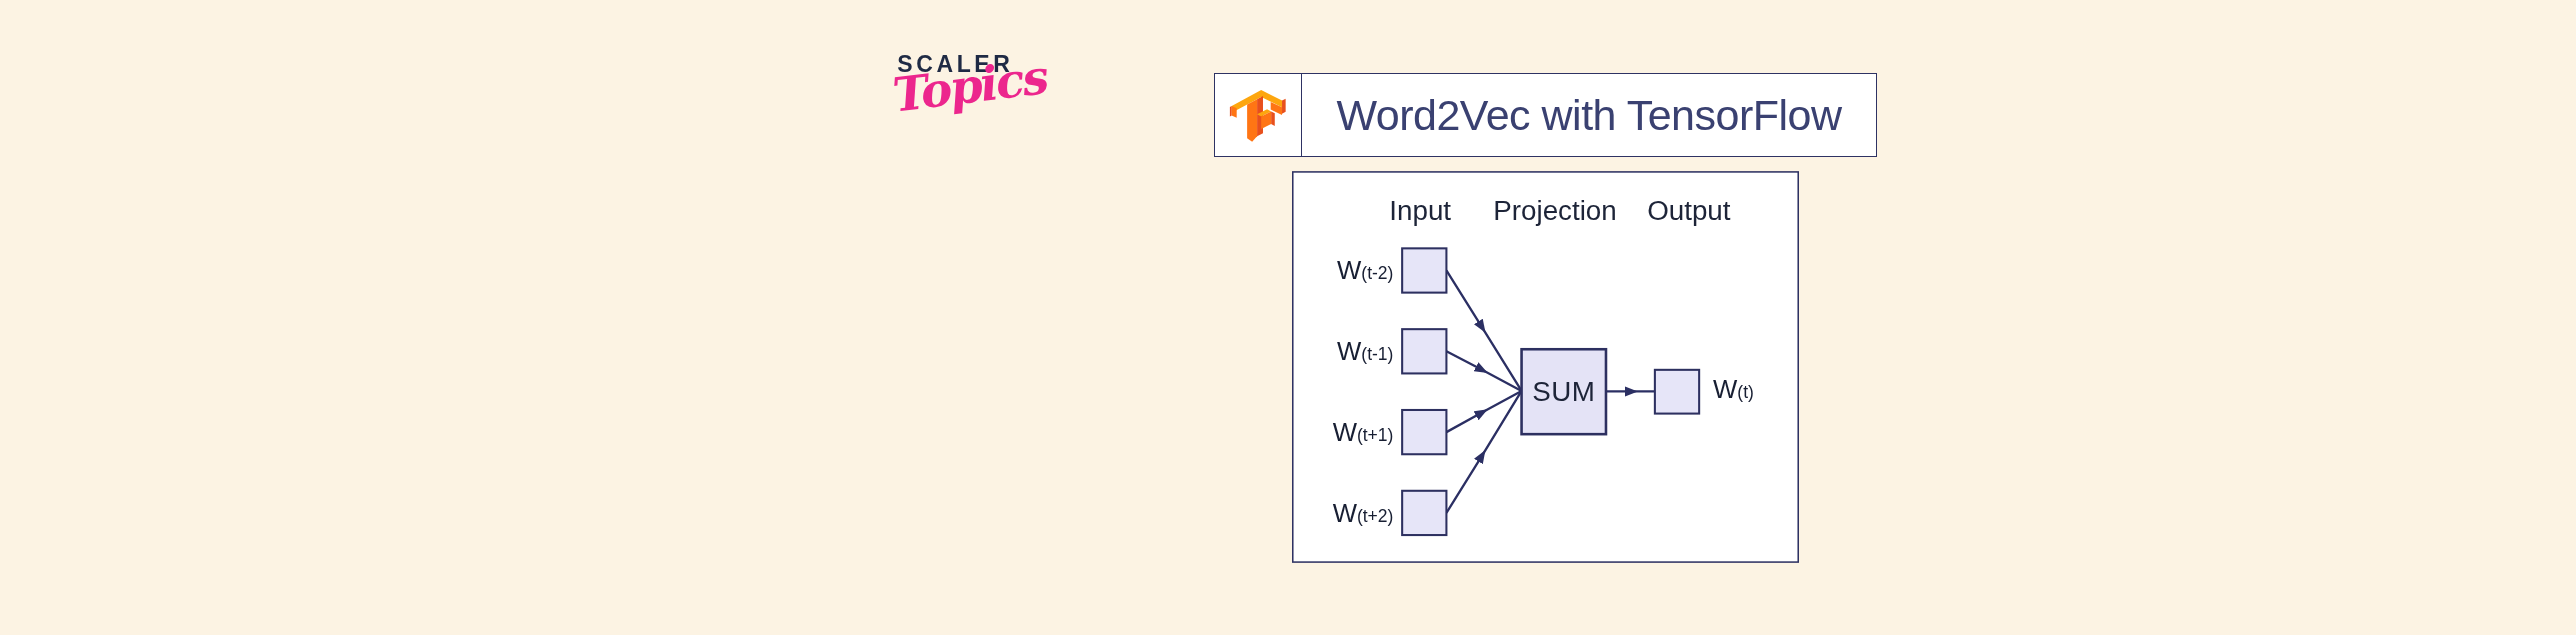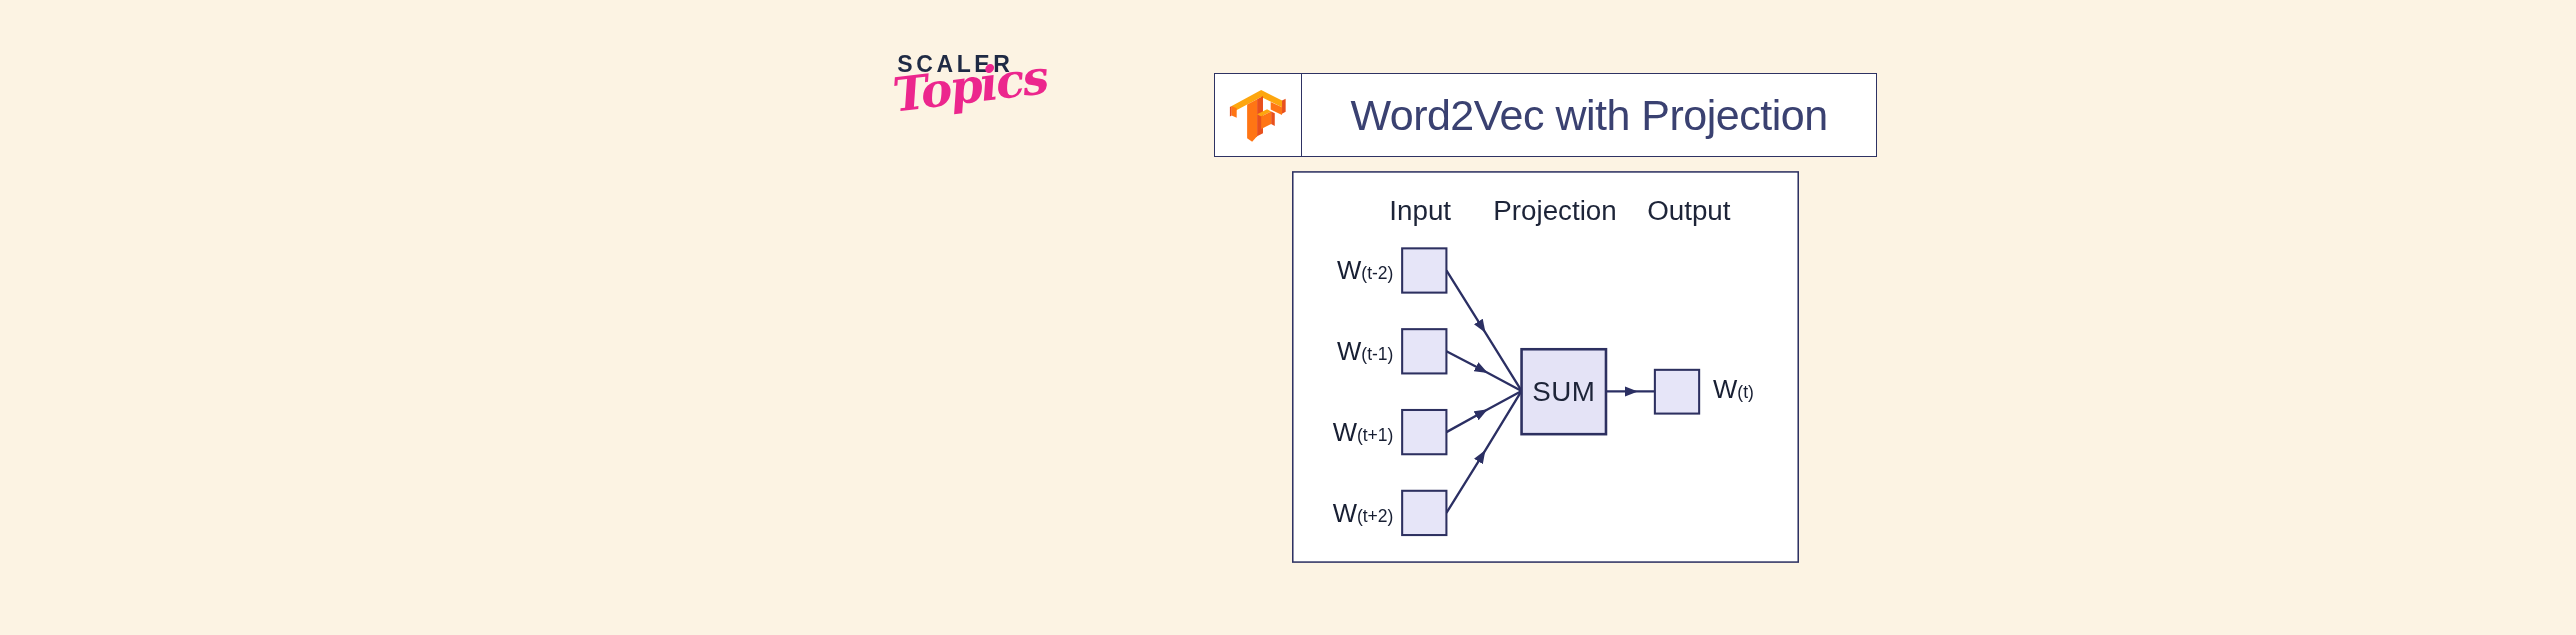--- a/index.html
+++ b/index.html
@@ -123,21 +123,21 @@
 
         <polygon points="51,41 73,29 73,111 62,123 51,115" fill="#FF7514"></polygon>
         <polygon points="73,29 86,22 86,104 73,111" fill="#E8501C"></polygon>
 
         <polygon points="73,62 95,51 104,56 82,67" fill="#FDA60E"></polygon>
         <polygon points="82,67 104,56 104,84 82,95" fill="#FF7514"></polygon>
         <polygon points="104,56 112,60 112,88 104,84" fill="#E8501C"></polygon>
       </svg>
     </div>
     <div class="banner-title-cell">
-      <span class="banner-title">Word2Vec with Projection</span>
+      <span class="banner-title">Word2Vec with TensorFlow</span>
     </div>
   </div>
 
   <svg class="diagram-svg" width="507" height="392" viewBox="0 0 985 761">
     <defs>
       <marker id="ah" markerUnits="userSpaceOnUse" markerWidth="26" markerHeight="20" refX="13" refY="10" orient="auto">
         <path d="M0,0 L26,10 L0,20 Z" fill="#2B2F63"></path>
       </marker>
     </defs>
 

